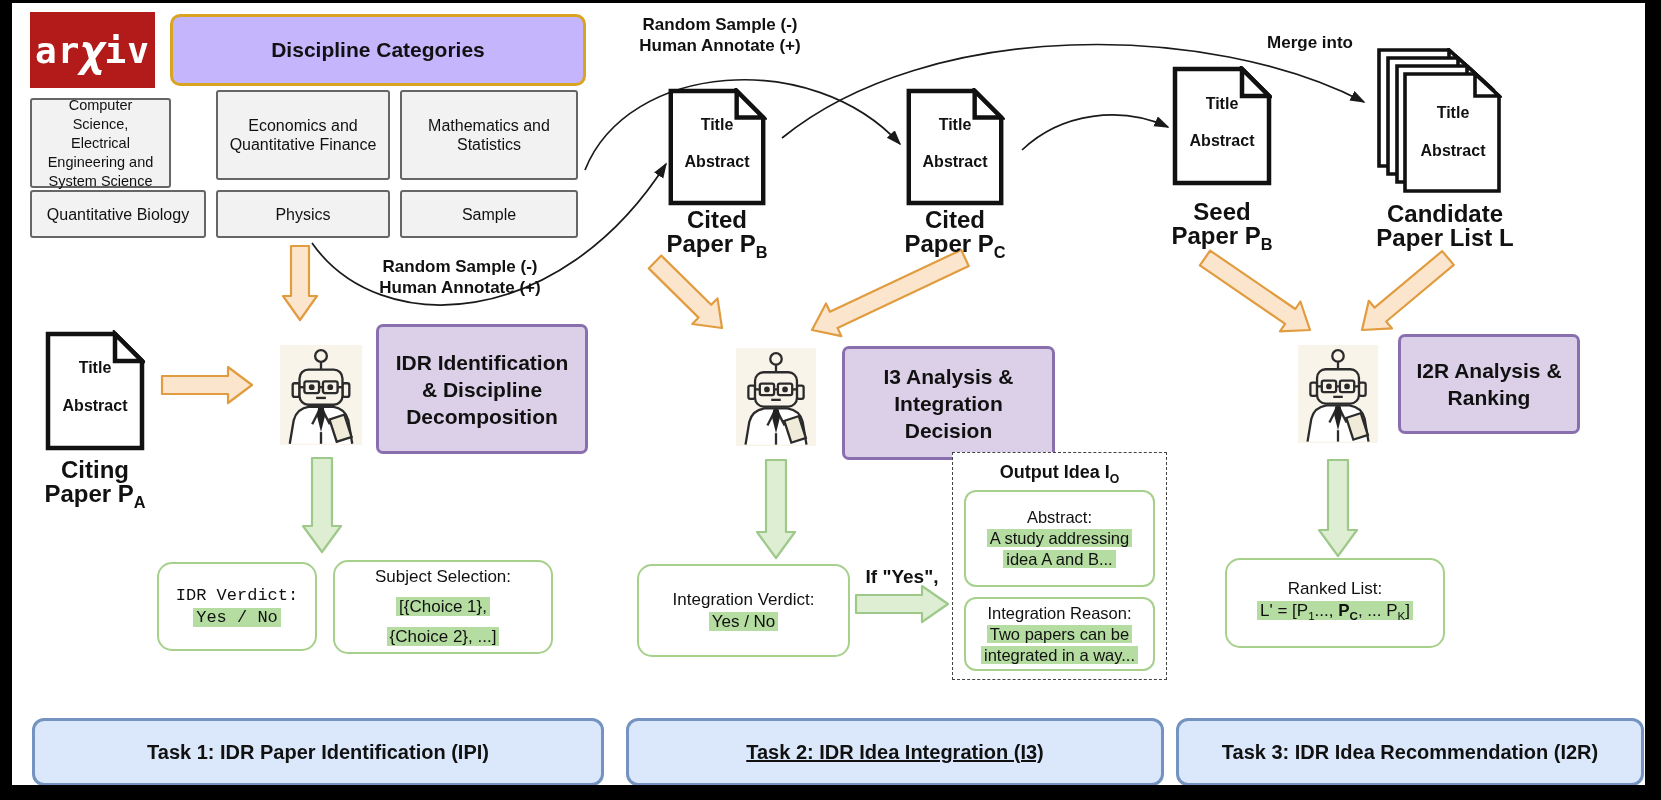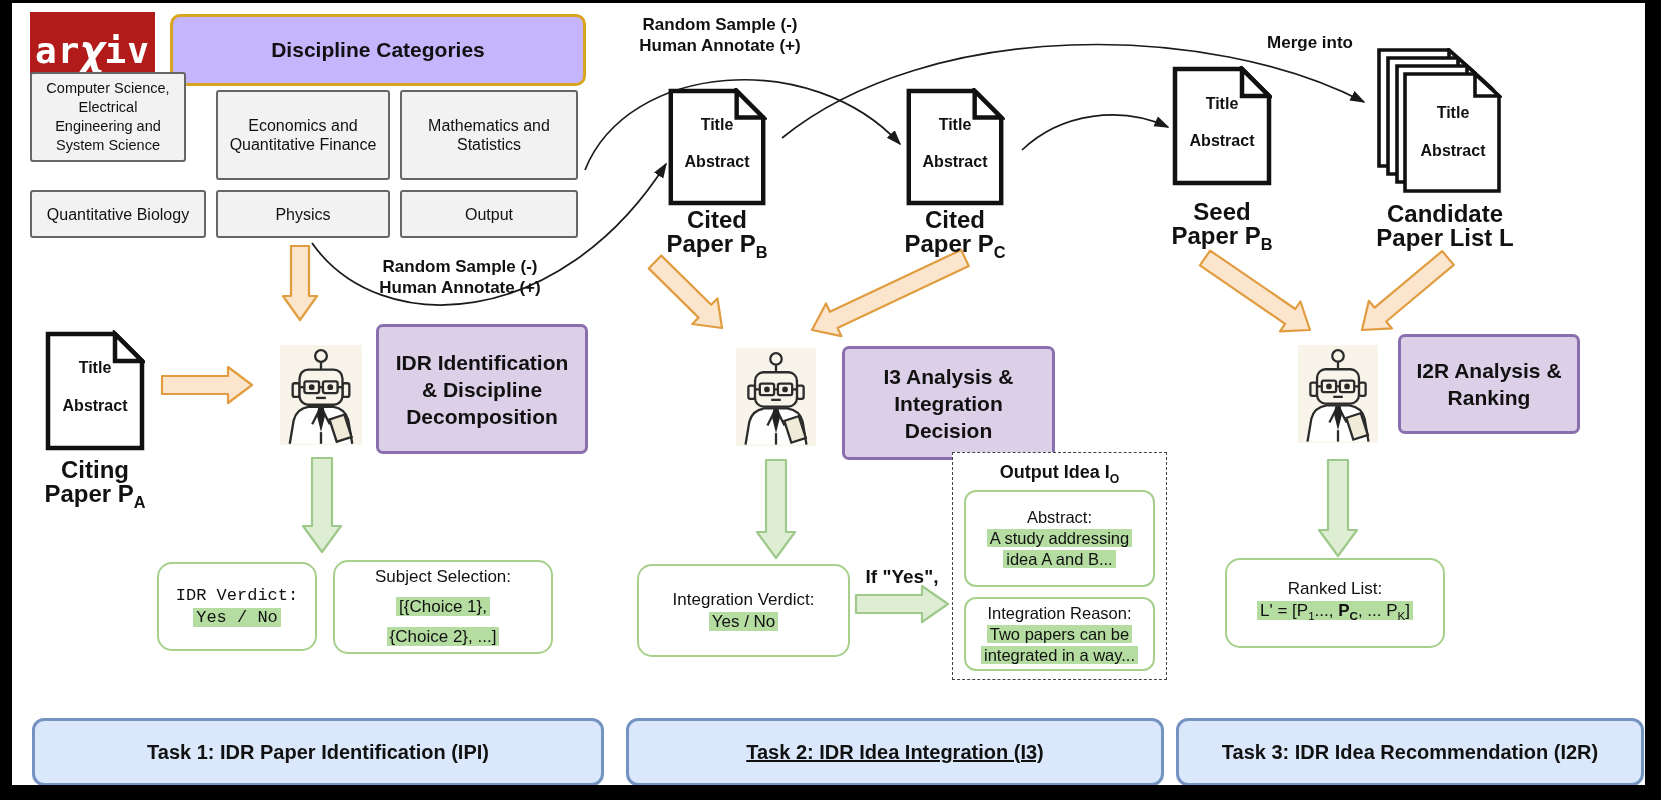--- a/index.html
+++ b/index.html
@@ -90,26 +90,26 @@
   </svg>
 
   <div id="arxiv-logo" class="abs ctr">
     <span>ar</span>
       <span class="chi">χ</span>
       <span>iv</span>
   </div>
 
   <div class="abs ctr orangebox" style="left:170px;top:14px;width:410px;height:66px;">Discipline Categories</div>
 
-  <div class="abs ctr graybox small-text" style="left:30px;top:72px;width:156px;height:90px;">Computer Science, Electrical Engineering and System Science</div>
+  <div class="abs ctr graybox small-text" style="left:30px;top:98px;width:141px;height:90px;">Computer Science, Electrical Engineering and System Science</div>
   <div class="abs ctr graybox" style="left:216px;top:90px;width:174px;height:90px;">Economics and Quantitative Finance</div>
   <div class="abs ctr graybox" style="left:400px;top:90px;width:178px;height:90px;">Mathematics and Statistics</div>
   <div class="abs ctr graybox" style="left:30px;top:190px;width:176px;height:48px;">Quantitative Biology</div>
   <div class="abs ctr graybox" style="left:216px;top:190px;width:174px;height:48px;">Physics</div>
-  <div class="abs ctr graybox" style="left:400px;top:190px;width:178px;height:48px;">Output</div>
+  <div class="abs ctr graybox" style="left:400px;top:190px;width:178px;height:48px;">Sample</div>
 
   <div class="abs lbl" style="left:600px;top:14px;width:240px;">
     <div>Random Sample (-)</div>
     <div>Human Annotate (+)</div>
   </div>
   <div class="abs lbl" style="left:335px;top:256px;width:250px;">
     <div>Random Sample (-)</div>
     <div>Human Annotate (+)</div>
   </div>
   <div class="abs lbl" style="left:1245px;top:32px;width:130px;">Merge into</div>

